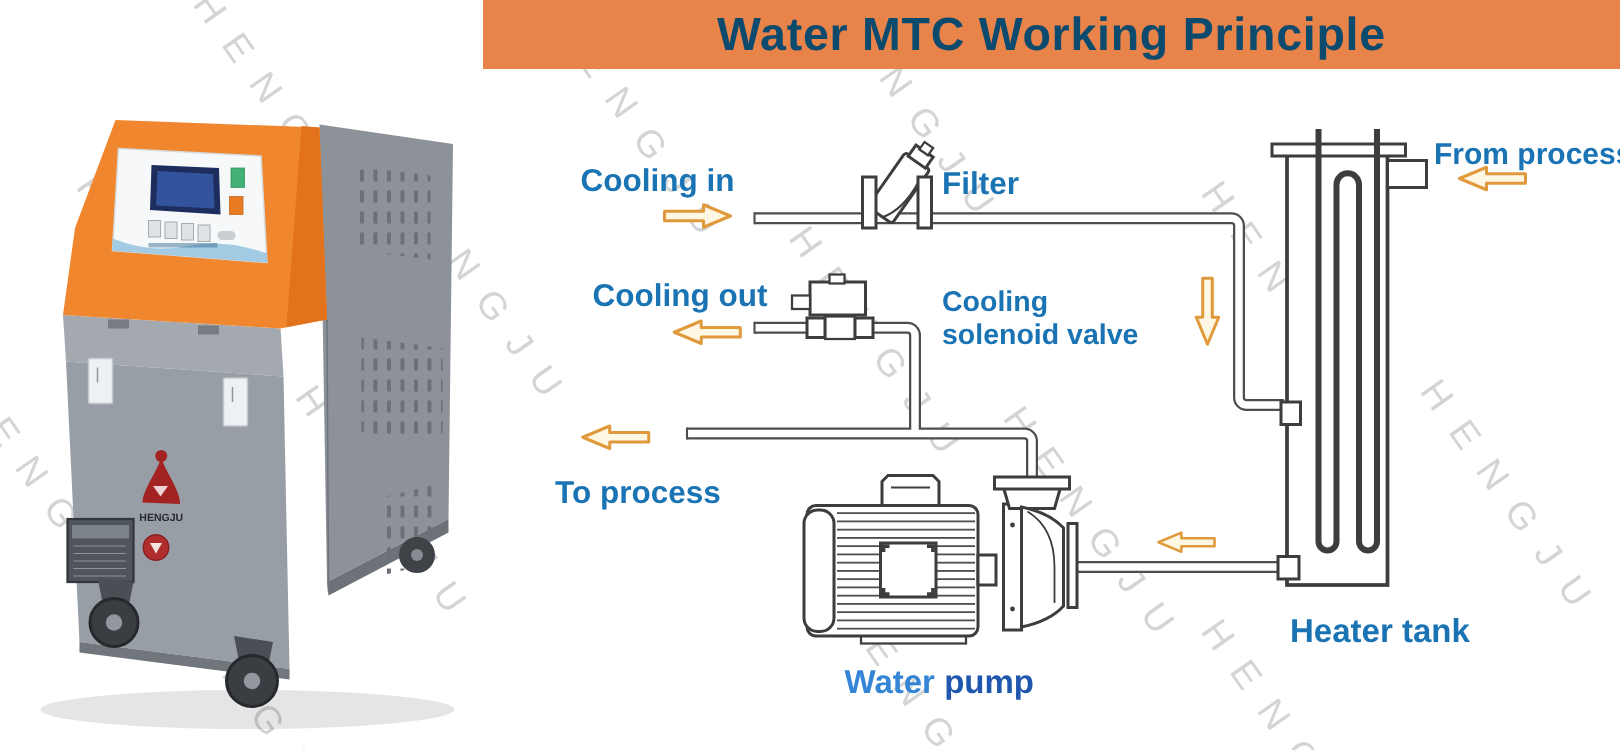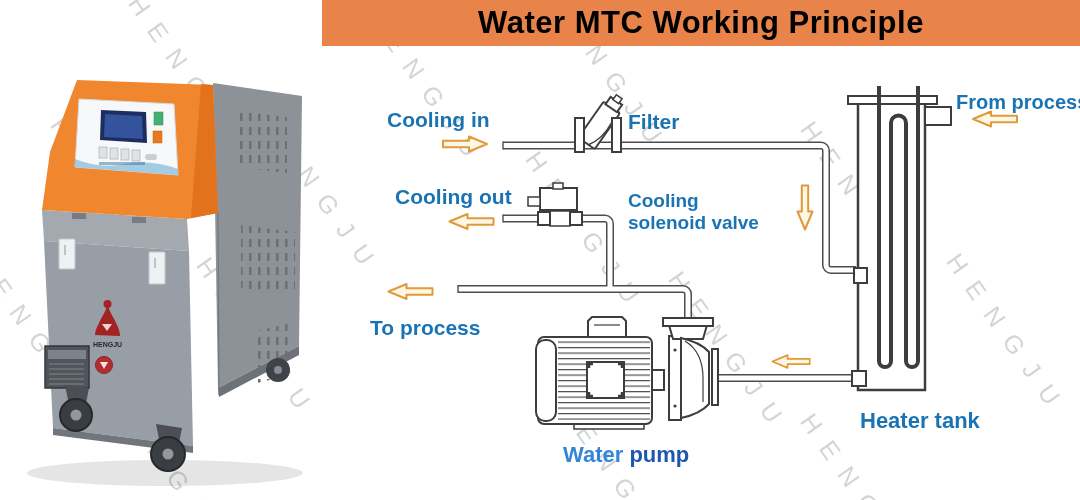--- a/index.html
+++ b/index.html
@@ -5,21 +5,21 @@
   html,body{margin:0;padding:0;background:#fff;}
   .stage{
     position:relative;width:1080px;height:500px;background:#ffffff;
     overflow:hidden;font-family:"Liberation Sans",sans-serif;
   }
   .banner{
     position:absolute;left:322px;top:0;width:758px;height:46px;
     background:#e8834a;display:flex;align-items:center;justify-content:center;
   }
   .banner-title{
-    color:#000000;font-size:31px;font-weight:bold;letter-spacing:.5px;
+    color:#0c4a6e;font-size:31px;font-weight:bold;letter-spacing:.5px;
     white-space:nowrap;
   }
   .wm{
     position:absolute;color:rgba(148,152,157,.42);font-size:25px;
     letter-spacing:15px;font-weight:400;white-space:nowrap;
     transform:rotate(55deg);transform-origin:0 0;pointer-events:none;
   }
   svg{position:absolute;}
   .lbl{font-family:"Liberation Sans",sans-serif;font-weight:bold;fill:#1a74b4;}
 </style>

